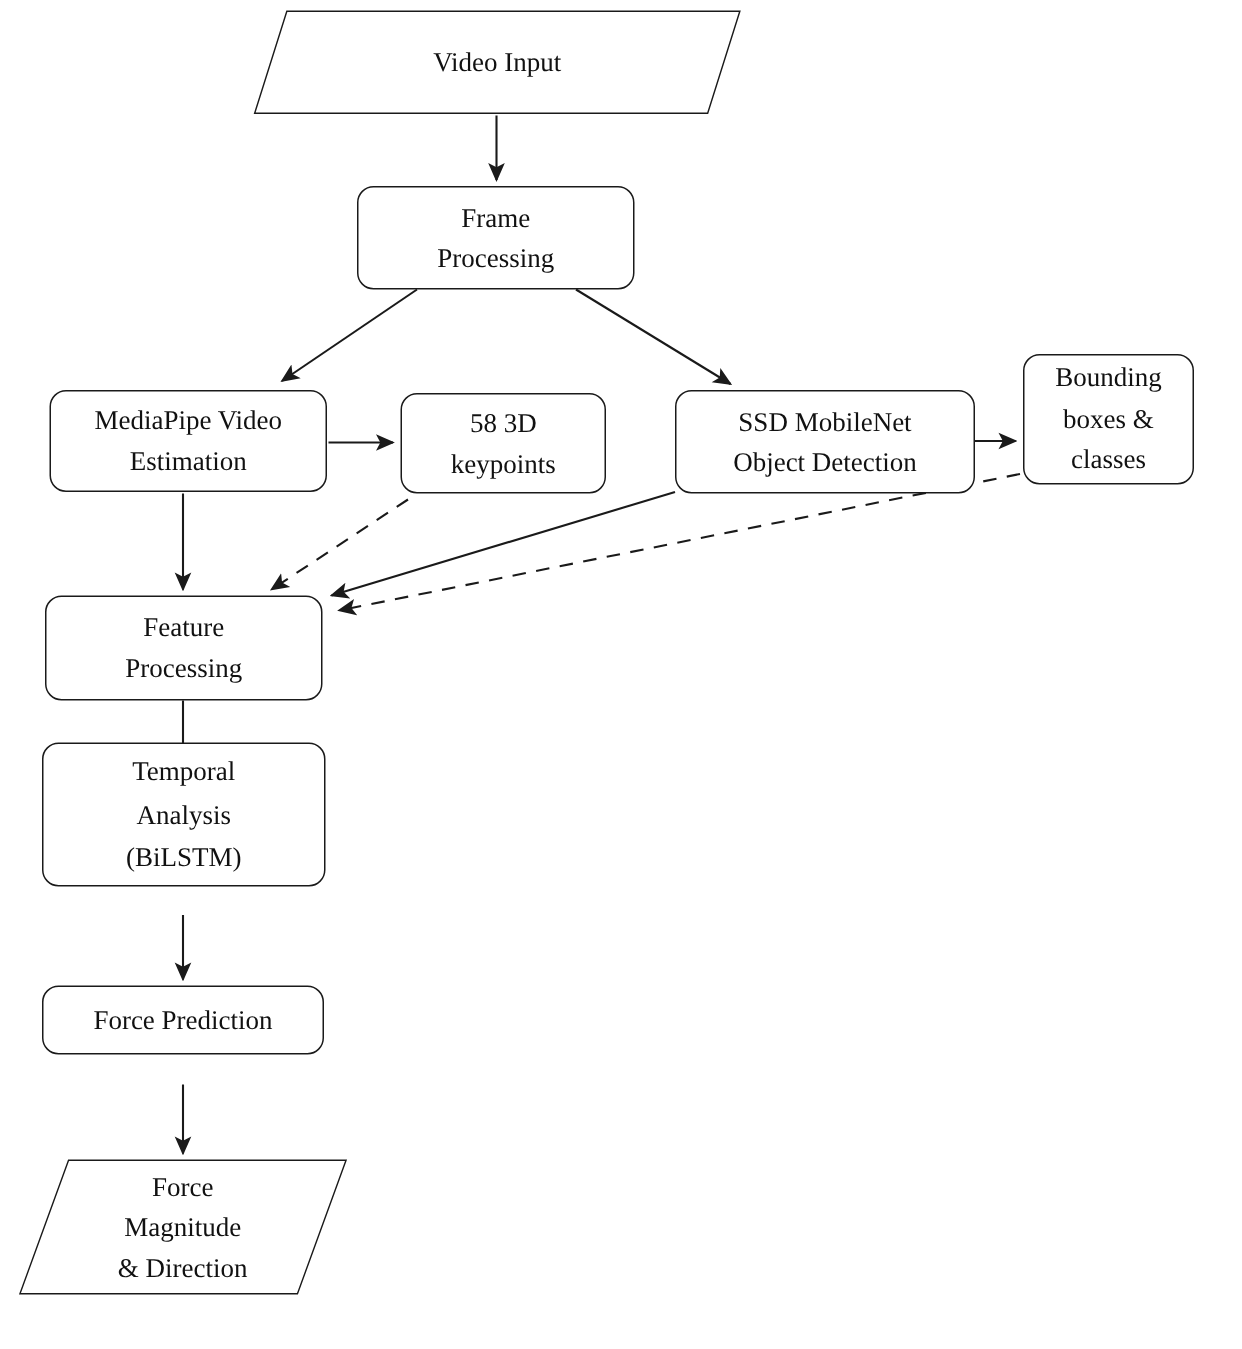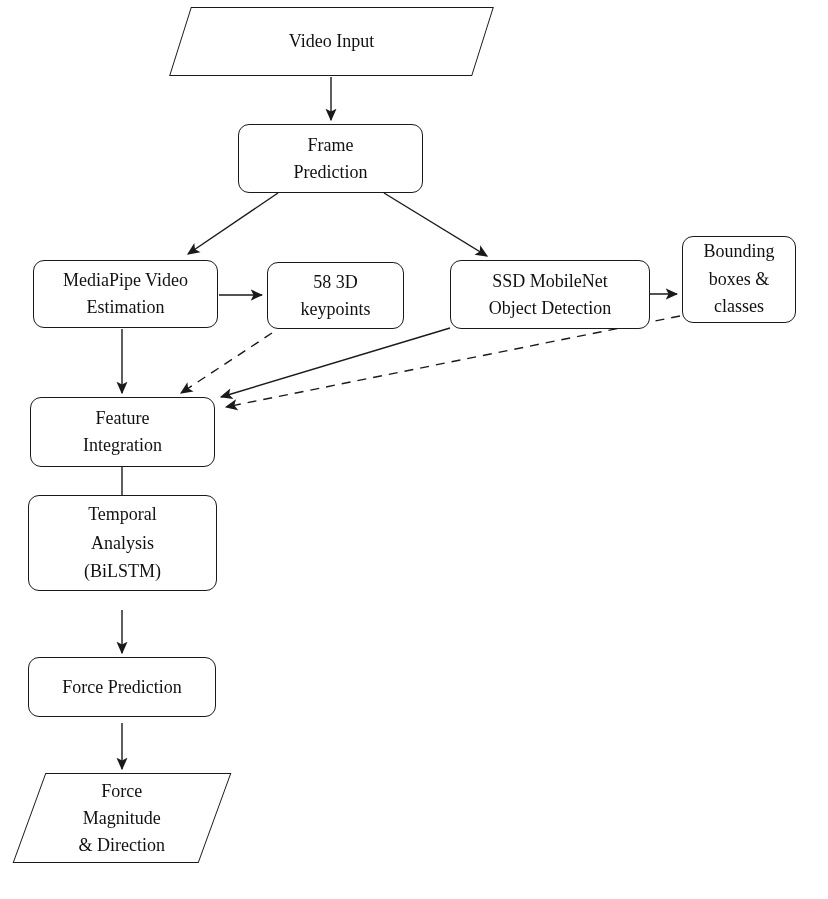--- a/index.html
+++ b/index.html
@@ -46,21 +46,21 @@
   .n-force-output     { left: 29px;  top: 773px; width: 186px; height: 90px; transform: skewX(-20deg); }
   .n-force-output .label { transform: skewX(20deg); }
   
   .n-frame-processing { left: 238px; top: 124px; width: 185px; height: 69px; }
   .n-mediapipe        { left: 33px;  top: 260px; width: 185px; height: 68px; }
   .n-keypoints        { left: 267px; top: 262px; width: 137px; height: 67px; }
   .n-ssd              { left: 450px; top: 260px; width: 200px; height: 69px; }
   .n-bounding         { left: 682px; top: 236px; width: 114px; height: 87px; line-height: 1.55; }
   .n-feature          { left: 30px;  top: 397px; width: 185px; height: 70px; }
   .n-temporal         { left: 28px;  top: 495px; width: 189px; height: 96px; line-height: 1.6; }
-  .n-force-prediction { left: 28px;  top: 657px; width: 188px; height: 60px; }
+  .n-force-prediction { left: 28px;  top: 657px; width: 188px; height: 46px; }
 </style>
 </head>
 <body>
 
 <div class="canvas">
 
   <svg class="edges-layer" width="828" height="899" viewBox="0 0 828 899" xmlns="http://www.w3.org/2000/svg">
     <defs>
       <marker id="arrow" viewBox="0 0 10 10" refX="9" refY="5" markerWidth="9" markerHeight="9" orient="auto-start-reverse">
         <path d="M0,0.6 L10,5 L0,9.4 L2.3,5 Z" fill="#1a1a1a"></path>
@@ -81,21 +81,21 @@
       <line x1="122" y1="723" x2="122" y2="769" marker-end="url(#arrow)"></line>
     </g>
   </svg>
 
   <div class="node para n-video-input">
     <span class="label">Video Input</span>
   </div>
 
   <div class="node rounded n-frame-processing">
     <span class="label">Frame
-Prediction</span>
+Processing</span>
   </div>
 
   <div class="node rounded n-mediapipe">
     <span class="label">MediaPipe Video
 Estimation</span>
   </div>
 
   <div class="node rounded n-keypoints">
     <span class="label">58 3D
 keypoints</span>
@@ -107,21 +107,21 @@
   </div>
 
   <div class="node rounded n-bounding">
     <span class="label">Bounding
 boxes &amp;
 classes</span>
   </div>
 
   <div class="node rounded n-feature">
     <span class="label">Feature
-Integration</span>
+Processing</span>
   </div>
 
   <div class="node rounded n-temporal">
     <span class="label">Temporal
 Analysis
 (BiLSTM)</span>
   </div>
 
   <div class="node rounded n-force-prediction">
     <span class="label">Force Prediction</span>

